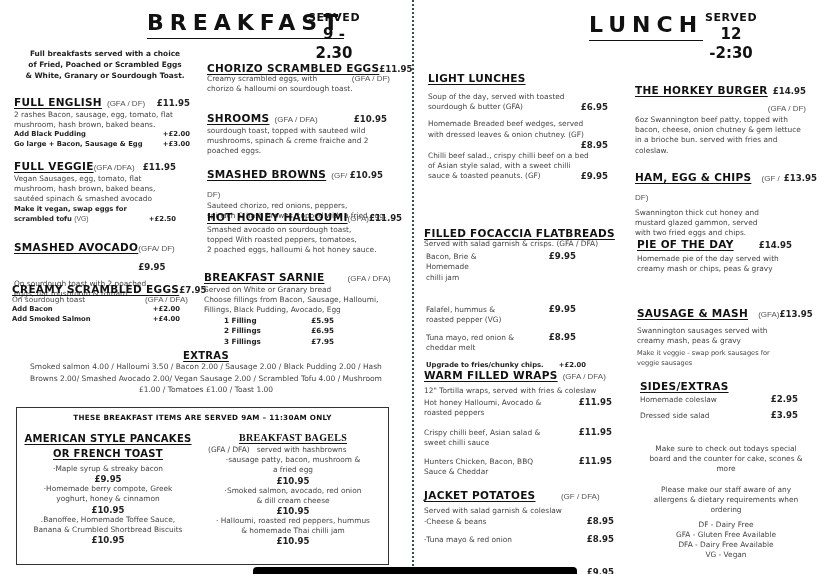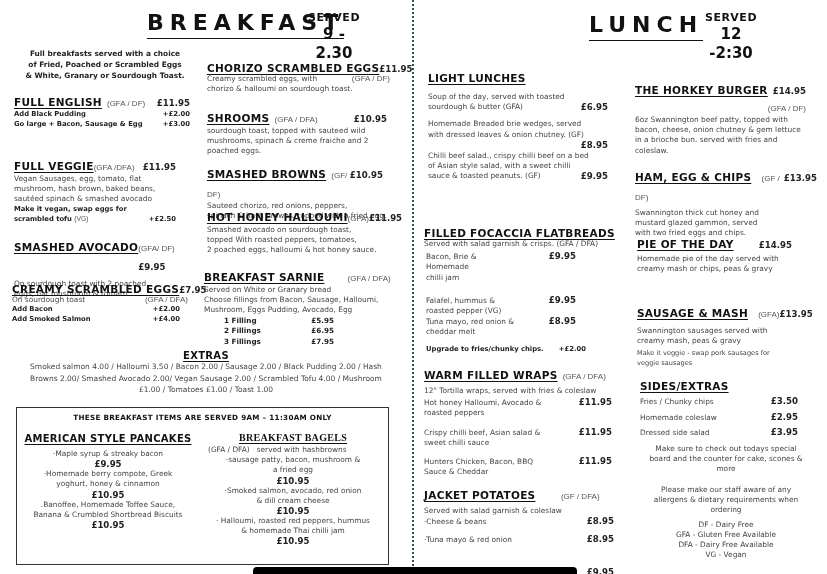--- a/index.html
+++ b/index.html
@@ -34,20 +34,24 @@
   <div>Full breakfasts served with a choice</div>
   <div>of Fried, Poached or Scrambled Eggs</div>
   <div>&amp; White, Granary or Sourdough Toast.</div>
 </div>
 
 <div class="abs" style="left:14px; top:91px; width:176px;">
   <div class="row">
     <span><span class="hand sec-h">FULL ENGLISH</span> <span class="tag">(GFA / DF)</span></span>
     <span class="price">£11.95</span>
   </div>
+  <div class="desc">
+    <div>2 rashes Bacon, sausage, egg, tomato, flat</div>
+    <div>mushroom, hash brown, baked beans.</div>
+  </div>
   <div class="row bold">
       <span>Add Black Pudding</span>
       <span>+£2.00</span>
     </div>
   <div class="row bold">
       <span>Go large  + Bacon, Sausage &amp; Egg</span>
       <span>+£3.00</span>
     </div>
 </div>
 
@@ -145,21 +149,21 @@
     <div>topped With roasted peppers, tomatoes,</div>
     <div>2 poached eggs, halloumi &amp; hot honey sauce.</div>
   </div>
 </div>
 
 <div class="abs" style="left:204px; top:266px; width:190px;">
   <div><span class="hand sec-h">BREAKFAST SARNIE</span> <span class="tag" style="margin-left:18px;">(GFA / DFA)</span></div>
   <div class="desc">
     <div>Served on White or Granary bread</div>
     <div>Choose fillings from Bacon, Sausage, Halloumi,</div>
-    <div>Mushroom, Eggs Pudding, Avocado, Egg</div>
+    <div>Fillings, Black Pudding, Avocado, Egg</div>
   </div>
   <div style="padding-left:20px; width:130px;">
     <div class="row bold" style="font-size:7.2px; line-height:10.5px;">
         <span>1 Filling</span>
         <span>£5.95</span>
       </div>
     <div class="row bold" style="font-size:7.2px; line-height:10.5px;">
         <span>2 Fillings</span>
         <span>£6.95</span>
       </div>
@@ -177,20 +181,21 @@
     <div>Browns 2.00/ Smashed Avocado 2.00/ Vegan Sausage 2.00 / Scrambled Tofu 4.00 / Mushroom</div>
     <div>£1.00 / Tomatoes £1.00 / Toast 1.00</div>
   </div>
 </div>
 
 <div class="box"></div>
 <div class="abs hand center" style="left:16px; top:413px; width:373px; font-size:7.2px;">THESE BREAKFAST ITEMS ARE SERVED 9AM – 11:30AM ONLY</div>
 
 <div class="abs center" style="left:18px; top:431px; width:180px;">
   <div class="hand sec-h" style="font-size:10px; line-height:15px;">AMERICAN STYLE PANCAKES</div>
+  <div class="hand sec-h" style="font-size:10px; line-height:15px;">OR FRENCH TOAST</div>
   <div class="desc" style="margin-top:3px;">
     <div>·Maple syrup &amp; streaky bacon</div>
   </div>
   <div class="price">£9.95</div>
   <div class="desc">
     <div>·Homemade berry compote, Greek</div>
     <div>yoghurt, honey &amp; cinnamon</div>
   </div>
   <div class="price">£10.95</div>
   <div class="desc">
@@ -231,45 +236,45 @@
 <div class="abs" style="left:428px; top:72px; width:180px;">
   <div class="hand sec-h" style="margin-bottom:8px;">LIGHT LUNCHES</div>
   <div class="row desc" style="align-items:flex-end; margin-bottom:7px;">
     <div>
         <div>Soup of the day, served with toasted</div>
         <div>sourdough &amp; butter  (GFA)</div>
       </div>
     <span class="price">£6.95</span>
   </div>
   <div class="desc">
-    <div>Homemade Breaded brie wedges, served</div>
+    <div>Homemade Breaded beef wedges, served</div>
     <div>with dressed leaves &amp; onion chutney. (GF)</div>
     <div style="text-align:right;"><span class="price">£8.95</span></div>
   </div>
   <div class="row desc" style="align-items:flex-end;">
     <div style="width:200px;">
         <div>Chilli beef salad., crispy chilli beef on a bed</div>
         <div>of Asian style salad, with a sweet chilli</div>
         <div>sauce &amp; toasted peanuts. (GF)</div>
       </div>
     <span class="price" style="margin-left:-20px;">£9.95</span>
   </div>
 </div>
 
 <div class="abs" style="left:424px; top:227px; width:184px;">
   <div class="hand sec-h">FILLED FOCACCIA FLATBREADS</div>
   <div class="desc" style="margin-bottom:2px;"><span>Served with salad garnish &amp; crisps.</span>&nbsp;<span>(GFA / DFA)</span></div>
-  <div class="row desc" style="padding-left:2px; padding-right:32px; margin-bottom:12px;gap:43px;">
+  <div class="row desc" style="padding-left:2px; padding-right:32px; margin-bottom:21px;gap:43px;">
     <div>
         <div>Bacon, Brie &amp; Homemade</div>
         <div>chilli jam</div>
       </div>
     <span class="price">£9.95</span>
   </div>
-  <div class="row desc" style="padding-left:2px; padding-right:32px; ">
+  <div class="row desc" style="padding-left:2px; padding-right:32px; margin-bottom:7px;">
     <div>
         <div>Falafel, hummus &amp;</div>
         <div>roasted pepper (VG)</div>
       </div>
     <span class="price">£9.95</span>
   </div>
   <div class="row desc" style="padding-left:2px; padding-right:32px; margin-bottom:7px;">
     <div>
         <div>Tuna mayo, red onion &amp;</div>
         <div>cheddar melt</div>
@@ -372,24 +377,20 @@
     <div>creamy mash, peas &amp; gravy</div>
   </div>
   <div class="desc" style="font-size:6.6px; line-height:9.5px; margin-top:3px; width:170px;">
     <div>Make it veggie - swap pork sausages for</div>
     <div>veggie sausages</div>
   </div>
 </div>
 
 <div class="abs" style="left:640px; top:380px; width:158px;">
   <div class="hand sec-h">SIDES/EXTRAS</div>
-  <div class="row desc" style="margin-top:2px; line-height:15.5px;">
-      <span>Fries / Chunky chips</span>
-      <span class="price">£3.50</span>
-    </div>
   <div class="row desc" style="line-height:15.5px;">
       <span>Homemade coleslaw</span>
       <span class="price">£2.95</span>
     </div>
   <div class="row desc" style="line-height:15.5px;">
       <span>Dressed side salad</span>
       <span class="price">£3.95</span>
     </div>
 </div>
 

